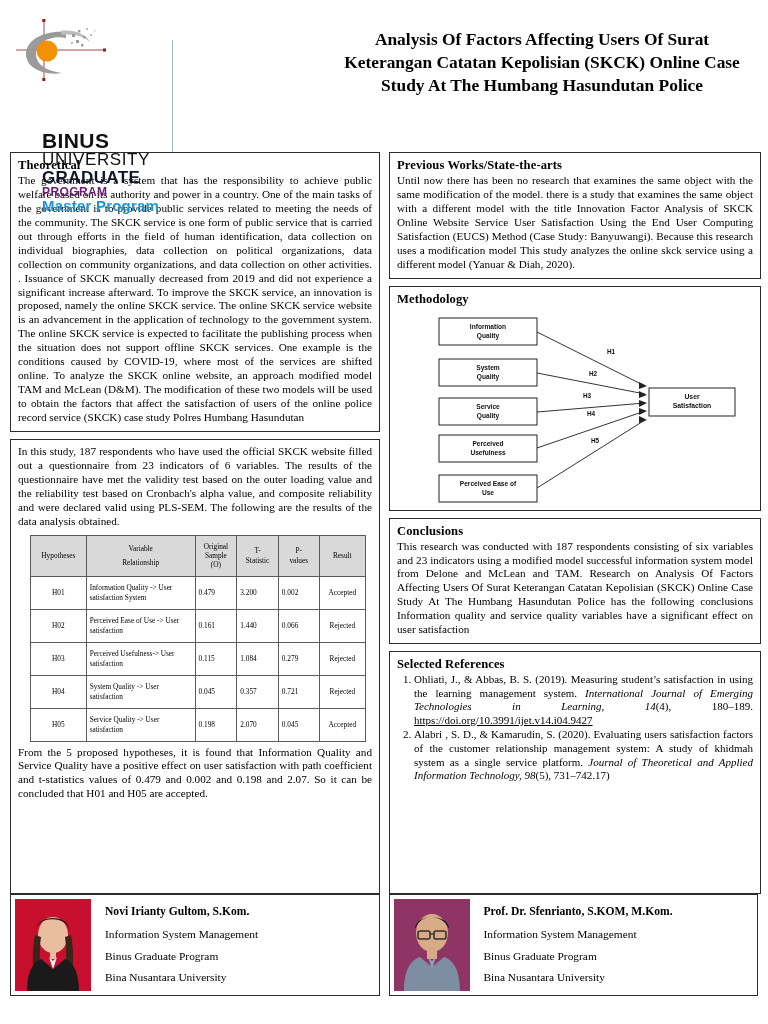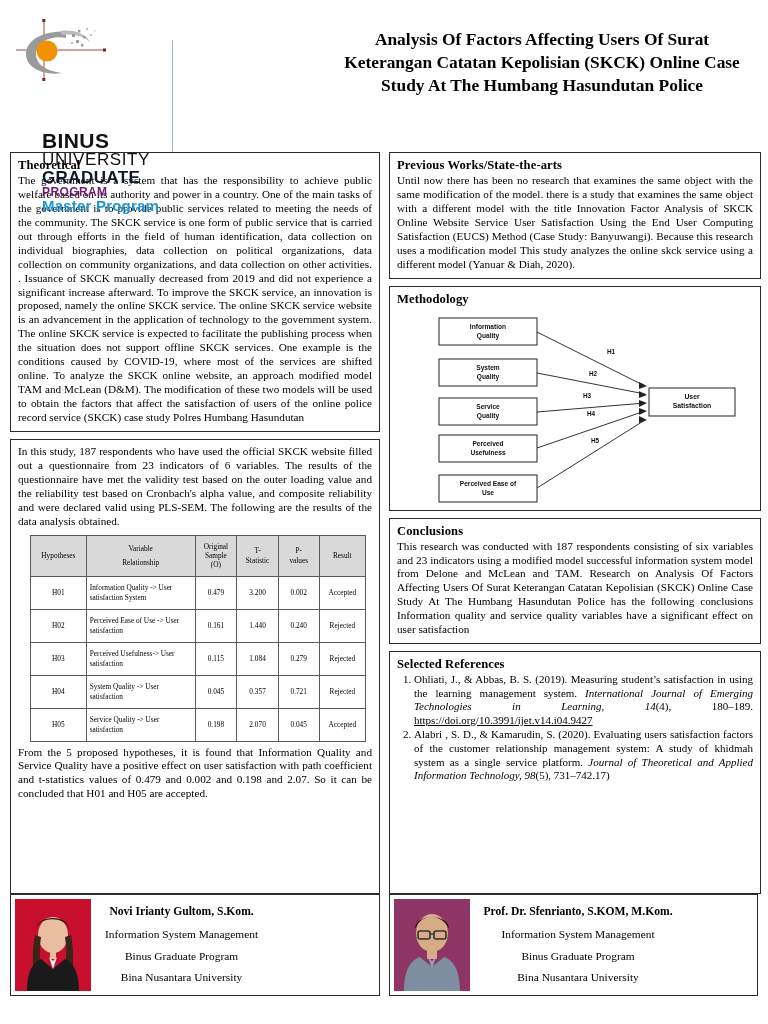--- a/index.html
+++ b/index.html
@@ -107,21 +107,21 @@
   }
   table.hyp thead th{
     background:#d9d9d9;
     text-align:center;
     font-weight:normal;
     height:34px;
   }
   table.hyp tbody td{height:26px;}
   .c-hyp{width:52px;text-align:center;}
   .c-var{width:116px;text-align:left;}
-  .c-num{width:37px;text-align:center;}
+  .c-num{width:37px;}
   .c-res{width:42px;text-align:center;}
   .th-stack{display:block;}
 
   
   .method-body{position:relative;height:196px;width:100%;}
   .method-body svg{display:block;}
 
   
   ol.refs{
     margin:1px 0 0 0;
@@ -134,21 +134,20 @@
   .it{font-style:italic;}
   .lnk{text-decoration:underline;}
 
   
   .authors{
     display:flex;
     gap:9px;
     padding:0 10px 8px 10px;
     box-sizing:border-box;
     height:110px;
-    text-align:center;
   }
   .author-panel{
     border:1px solid #2b2b2b;
     width:372px;
     box-sizing:border-box;
     display:flex;
     align-items:stretch;
     padding:4px;
     gap:14px;
   }
@@ -261,21 +260,21 @@
               <td class="c-num">0.479</td>
               <td class="c-num">3.200</td>
               <td class="c-num">0.002</td>
               <td class="c-res">Accepted</td>
             </tr>
             <tr>
               <td class="c-hyp">H02</td>
               <td class="c-var">Perceived Ease of Use -&gt; User satisfaction</td>
               <td class="c-num">0.161</td>
               <td class="c-num">1.440</td>
-              <td class="c-num">0.240</td>
+              <td class="c-num">0.066</td>
               <td class="c-res">Rejected</td>
             </tr>
             <tr>
               <td class="c-hyp">H03</td>
               <td class="c-var">Perceived Usefulness-&gt; User satisfaction</td>
               <td class="c-num">0.115</td>
               <td class="c-num">1.084</td>
               <td class="c-num">0.279</td>
               <td class="c-res">Rejected</td>
             </tr>

